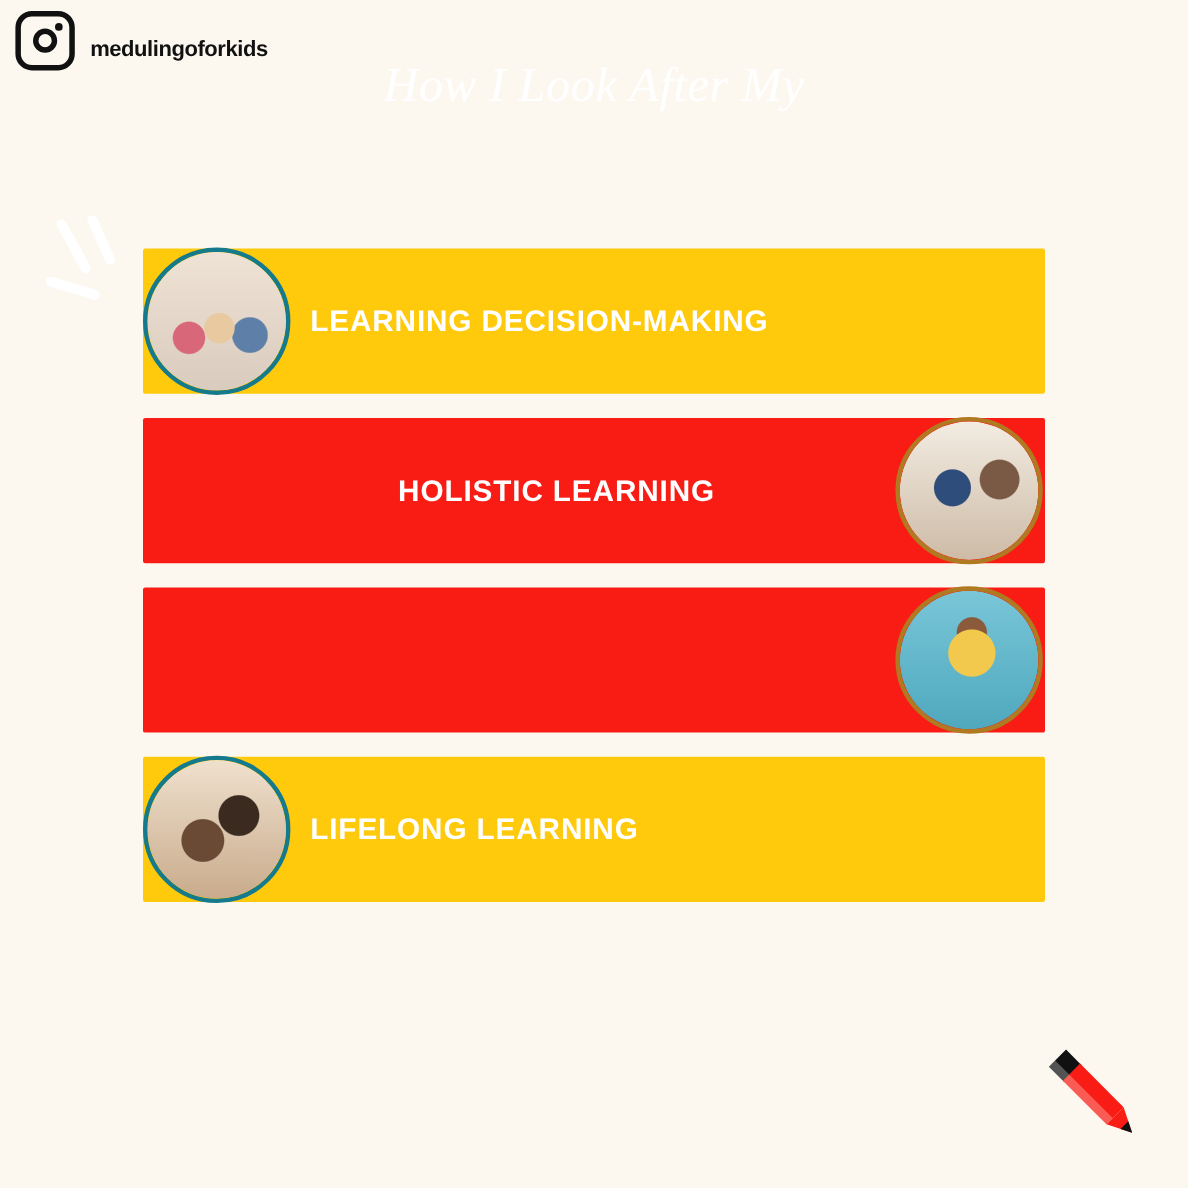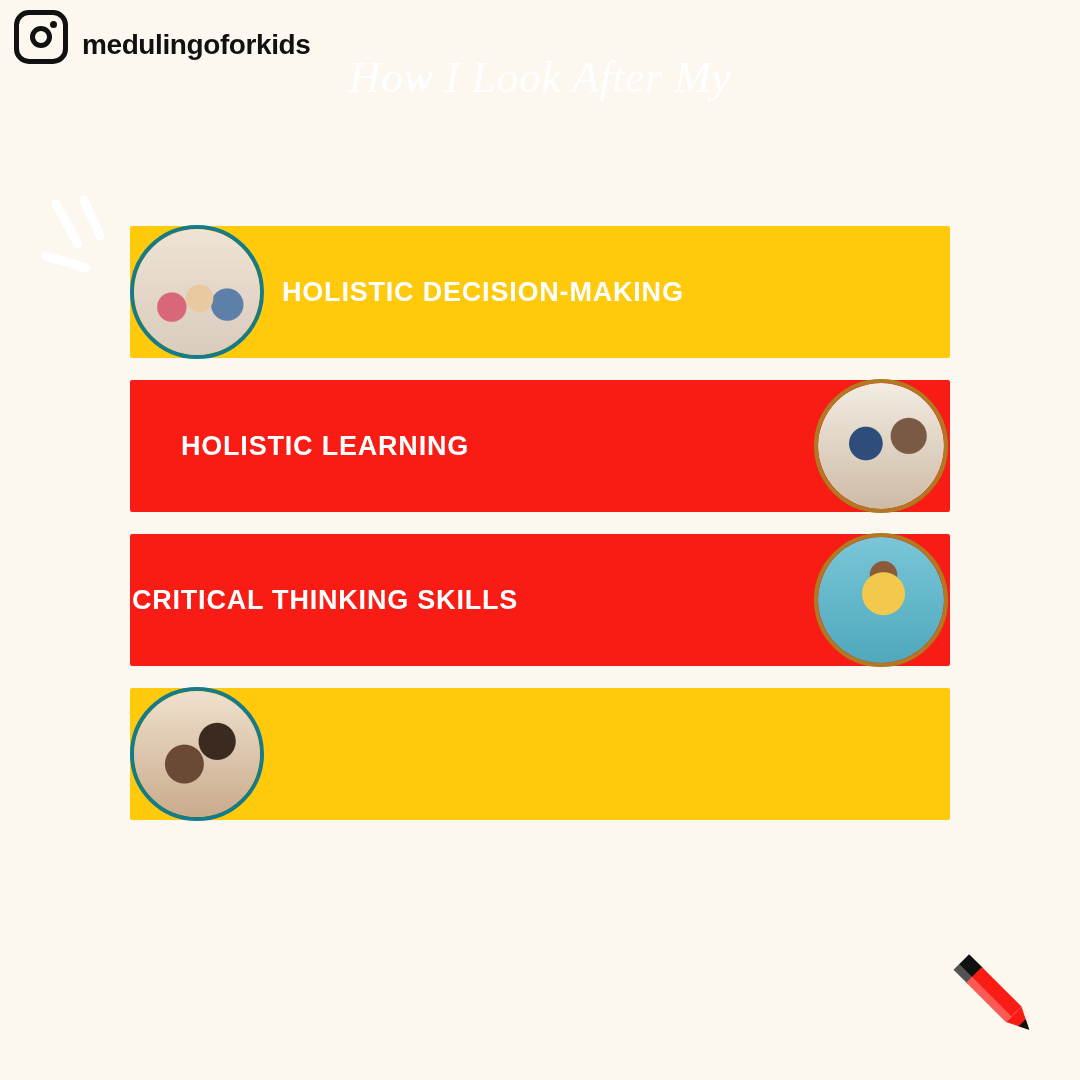--- a/index.html
+++ b/index.html
@@ -48,21 +48,21 @@
   .ig-icon .dot {
     position: absolute;
     width: 7px;
     height: 7px;
     background: #111;
     border-radius: 50%;
     top: 6px;
     right: 6px;
   }
   .ig-handle {
-    font-size: 28px;
+    font-size: 20px;
     font-weight: 700;
     color: #111;
     letter-spacing: -0.4px;
     margin-top: 16px;
   }
 
   
   .ghost-title {
     position: absolute;
     top: 52px;
@@ -135,21 +135,21 @@
     z-index: 12;
     font-size: 27px;
     font-weight: 700;
     letter-spacing: 0.8px;
     color: #ffffff;
   }
   .row.left .label { margin-left: 282px; }
   .row.right .label {
     margin-left: 0;
     width: 800px;
-    text-align: center;
+    text-align: right;
     padding-right: 150px;
     box-sizing: border-box;
   }
 
   .thumb {
     position: absolute;
     top: -1px;
     width: 134px;
     height: 134px;
     border-radius: 50%;
@@ -223,45 +223,45 @@
 <div class="headline">
 </div>
 
 <div class="list">
 
   <div class="row left">
     <div class="bar" style="background:#ffc90c"></div>
     <div class="thumb on-left">
       <div class="ph p1"></div>
     </div>
-    <div class="label">HOLISTIC DECISION-MAKING</div>
+    <div class="label">LEARNING DECISION-MAKING</div>
   </div>
 
   <div class="row right">
     <div class="bar" style="background:#f91c14"></div>
     <div class="thumb on-right">
       <div class="ph p2"></div>
     </div>
     <div class="label">HOLISTIC LEARNING</div>
   </div>
 
 
   <div class="row right">
     <div class="bar" style="background:#f91c14"></div>
     <div class="thumb on-right">
       <div class="ph p4"></div>
     </div>
-    <div class="label">CRITICAL THINKING SKILLS</div>
   </div>
 
   <div class="row left">
     <div class="bar" style="background:#ffc90c"></div>
     <div class="thumb on-left">
       <div class="ph p5"></div>
     </div>
+    <div class="label">LIFELONG LEARNING</div>
   </div>
 
 </div>
 
 <div class="pencil-badge">
   <svg width="132" height="132" viewBox="0 0 132 132">
     <g transform="rotate(-45 66 66)">
       <rect x="56" y="16" width="22" height="20" fill="#111"></rect>
       <rect x="56" y="34" width="22" height="56" fill="#f91c14"></rect>
       <polygon points="56,90 78,90 67,112" fill="#f91c14"></polygon>

